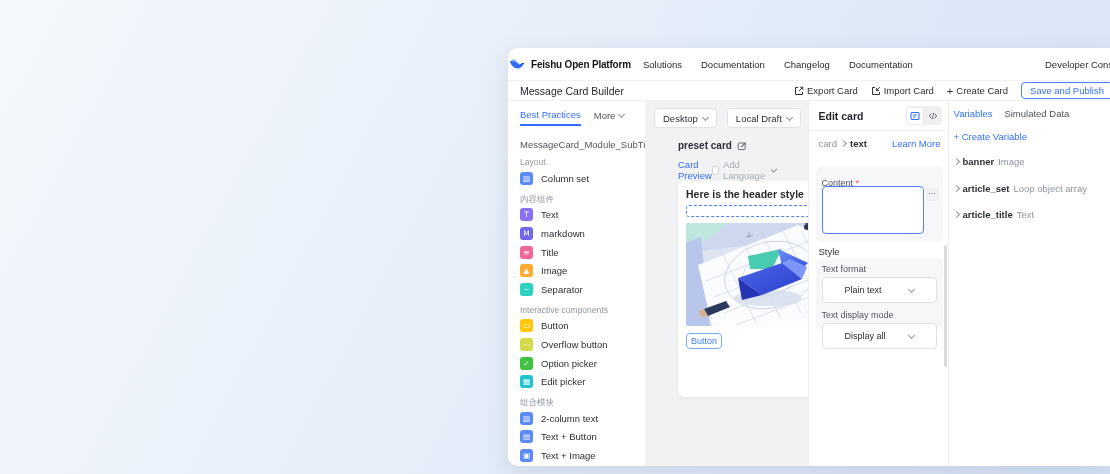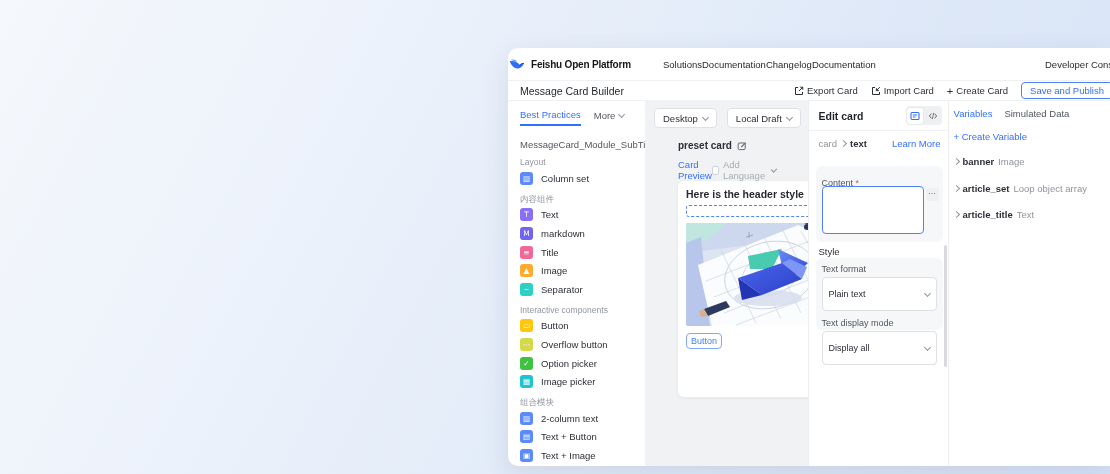--- a/index.html
+++ b/index.html
@@ -13,21 +13,21 @@
   .window {
     position:absolute; left:508px; top:48px; width:602px; height:418px;
     background:#fff; border-radius:10px 0 0 10px;
     box-shadow:0 8px 28px rgba(31,41,55,.10);
     overflow:hidden;
   }
   
   .navbar { height:33px; border-bottom:1px solid #f0f1f2; display:flex; align-items:center; padding-left:0; position:relative; }
   .logo { width:17px; height:17px; flex:none; }
   .brand { font-size:10px; font-weight:bold; color:#16181c; margin-left:6px; letter-spacing:-.2px; white-space:nowrap; }
-  .navlinks { display:flex; margin-left:32px; font-size:9.5px; color:#26292e; white-space:nowrap; }
+  .navlinks { display:flex; gap:19px; margin-left:12px; font-size:9.5px; color:#26292e; white-space:nowrap; }
   .nav-right { position:absolute; left:537px; top:0; height:100%; display:flex; align-items:center; font-size:9.5px; color:#26292e; white-space:nowrap; }
   
   .subbar { height:20px; border-bottom:1px solid #f0f1f2; position:relative; }
   .page-title { position:absolute; left:12px; top:50%; transform:translateY(-50%); font-size:10.5px; color:#1f2329; }
   .actions { position:absolute; right:0; top:0; height:100%; display:flex; align-items:center; gap:13px; }
   .action-item { display:flex; align-items:center; gap:3px; font-size:9.5px; color:#2b2f36; cursor:pointer; white-space:nowrap; }
   .save-btn { border:1px solid #4e7ffb; color:#3370ff; background:#fff; font-size:9.5px; height:17px; padding:0 8px; border-radius:4px; display:flex; align-items:center; margin-right:-3px; white-space:nowrap; cursor:pointer; }
   
   .content { display:flex; height:365px; }
   
@@ -65,21 +65,21 @@
   .crumb-parent { color:#8f959e; cursor:pointer; }
   .crumb-cur { color:#2b2f36; font-weight:bold; }
   .learn-more { position:absolute; top:37px; right:7px; font-size:9.5px; color:#3370ff; cursor:pointer; }
   .group-label { position:absolute; left:10px; font-size:9.5px; color:#2b2f36; }
   .res-box { position:absolute; top:65px; left:7px; right:5px; height:76px; background:#f6f7f9; border-radius:6px; padding:6px; }
   .field-label { font-size:9px; color:#51565d; }
   .req { color:#f54a45; }
   .content-input { position:absolute; left:6px; top:20px; width:102px; height:48px; border:1px solid #5083fb; border-radius:4px; resize:none; background:#fff; outline:none; font-family:"Liberation Sans",sans-serif; font-size:9px; padding:3px; }
   .more-btn { position:absolute; right:4px; top:22px; width:13px; height:13px; background:#eff0f2; border-radius:2px; color:#646a73; font-size:8px; line-height:12px; text-align:center; cursor:pointer; }
   .style-box { position:absolute; top:157px; left:7px; right:5px; height:72px; background:#f6f7f9; border-radius:6px; padding:6px; }
-  .sel { height:34px; background:#fff; border:1px solid #dee0e3; border-radius:4px; display:flex; align-items:center; justify-content:space-between; padding:0 6px; font-size:9px; color:#2b2f36; margin-top:3px; cursor:pointer; }
+  .sel { height:26px; background:#fff; border:1px solid #dee0e3; border-radius:4px; display:flex; align-items:center; justify-content:space-between; padding:0 22px; font-size:9px; color:#2b2f36; margin-top:3px; cursor:pointer; }
   .sel-label2 { margin-top:7px; }
   .scrollbar { position:absolute; right:1px; top:144px; width:3px; height:122px; background:#d8dadd; border-radius:2px; cursor:pointer; }
   
   .vars { flex:1; background:#fff; border-left:1px solid #eceef0; position:relative; }
   .vars-tabs { position:absolute; top:7px; left:5px; display:flex; gap:12px; font-size:9.5px; white-space:nowrap; }
   .tab-vars { color:#3370ff; cursor:pointer; }
   .tab-sim { color:#51565d; cursor:pointer; }
   .create-var { position:absolute; top:30px; left:5px; font-size:9.5px; color:#3370ff; white-space:nowrap; cursor:pointer; }
   .var-row { position:absolute; left:5px; display:flex; align-items:center; gap:4px; font-size:9.5px; white-space:nowrap; cursor:pointer; }
   .var-name { font-weight:bold; color:#2b2f36; }
@@ -182,21 +182,21 @@
       <div class="side-item">
         <span class="side-icon" style="background: rgb(212, 217, 74);"><span>⋯</span></span>
         <span>Overflow button</span>
       </div>
       <div class="side-item">
         <span class="side-icon" style="background: rgb(62, 194, 64);"><span>✓</span></span>
         <span>Option picker</span>
       </div>
       <div class="side-item">
         <span class="side-icon" style="background: rgb(31, 196, 208);"><span>▦</span></span>
-        <span>Image picker</span>
+        <span>Edit picker</span>
       </div>
 
       <div class="side-section-title">组合模块</div>
       <div class="side-item">
         <span class="side-icon" style="background: rgb(92, 138, 248);"><span>▥</span></span>
         <span>2-column text</span>
       </div>
       <div class="side-item">
         <span class="side-icon" style="background: rgb(92, 138, 248);"><span>▤</span></span>
         <span>Text + Button</span>

